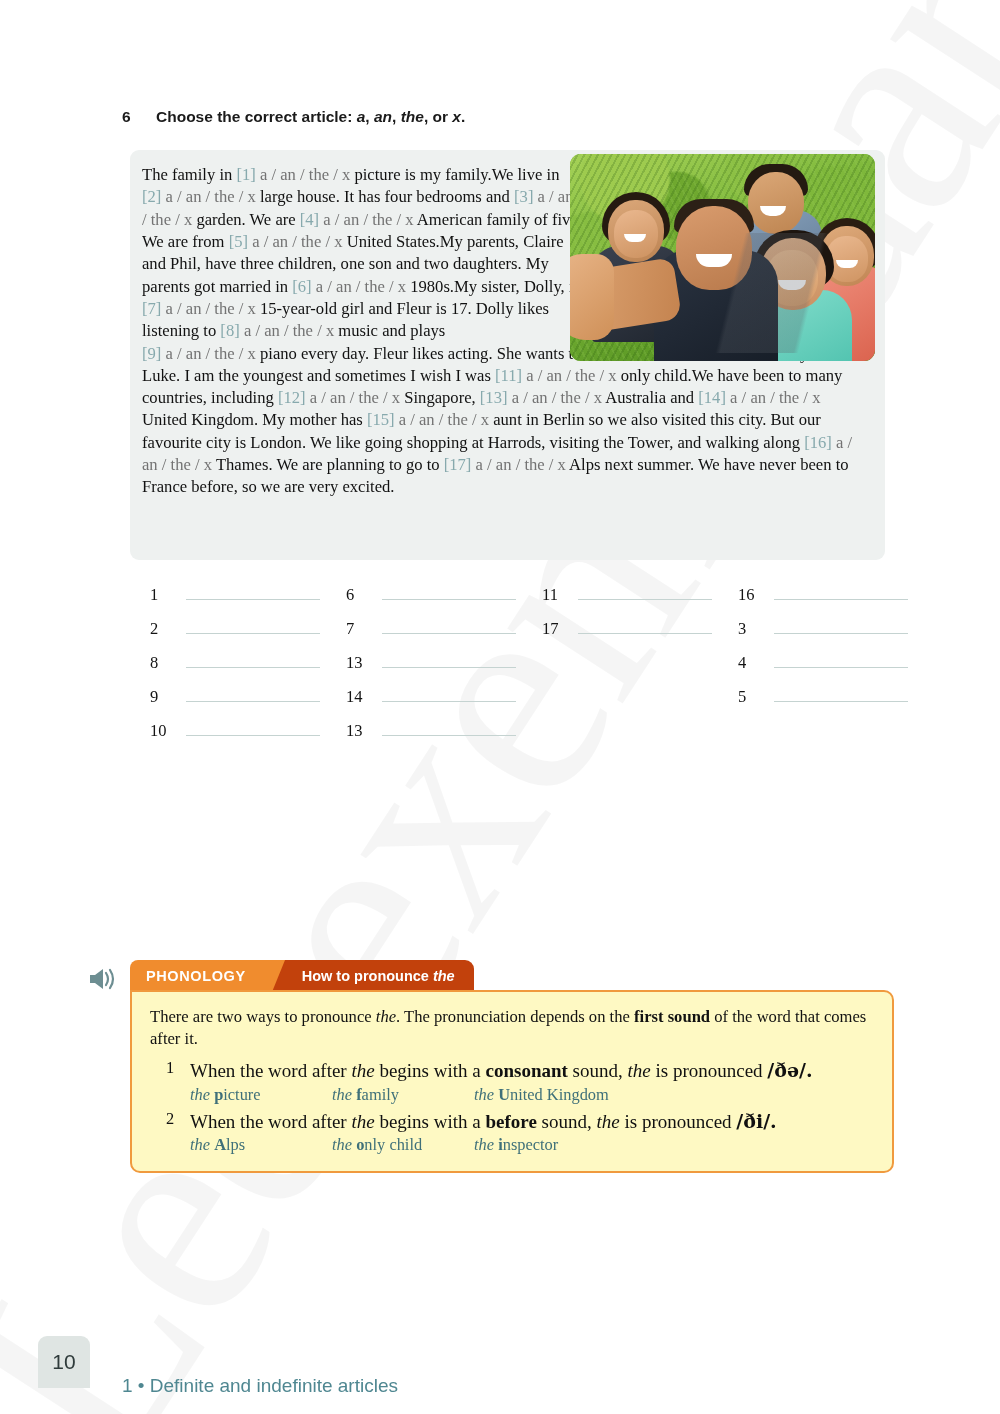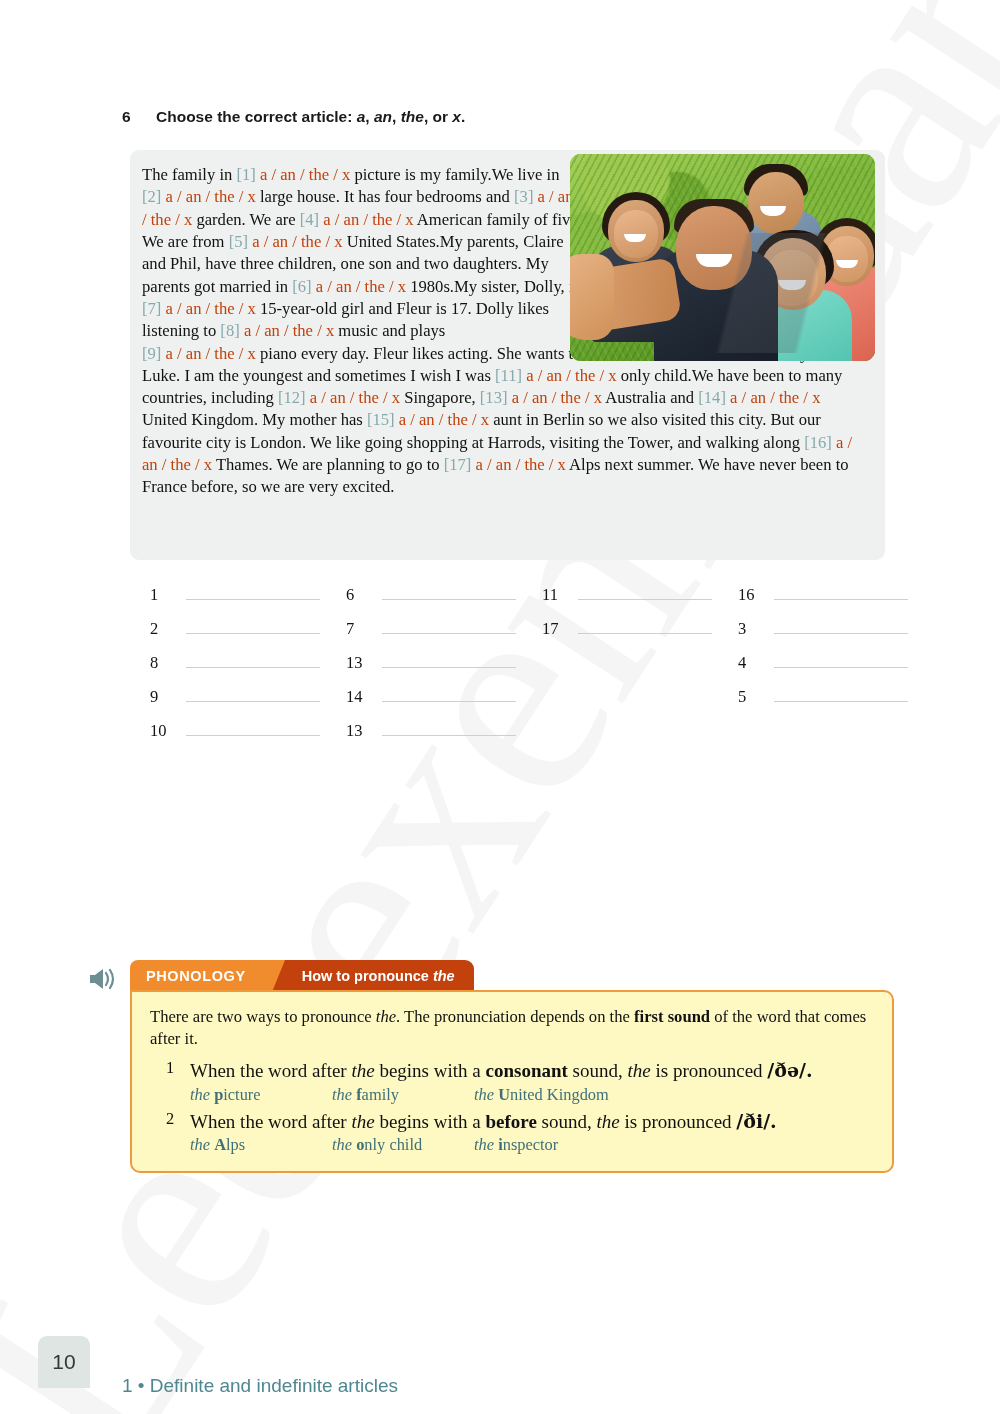--- a/index.html
+++ b/index.html
@@ -62,21 +62,21 @@
     padding: 14px 16px 16px 12px;
   }
   .story {
     font-family: "Liberation Serif", serif;
     font-size: 16.6px;
     line-height: 1.345;
     color: #111111;
     text-align: left;
     margin: 0;
   }
-  .story .opt { color: #c2410c; }
+  .story .opt { color: #737373; }
   .story .marker { color: #87a9ad; }
   .narrow { width: 440px; }
 
   
   .photo {
     position: absolute;
     right: 10px; top: 4px;
     width: 305px; height: 207px;
     border-radius: 11px;
     overflow: hidden;

